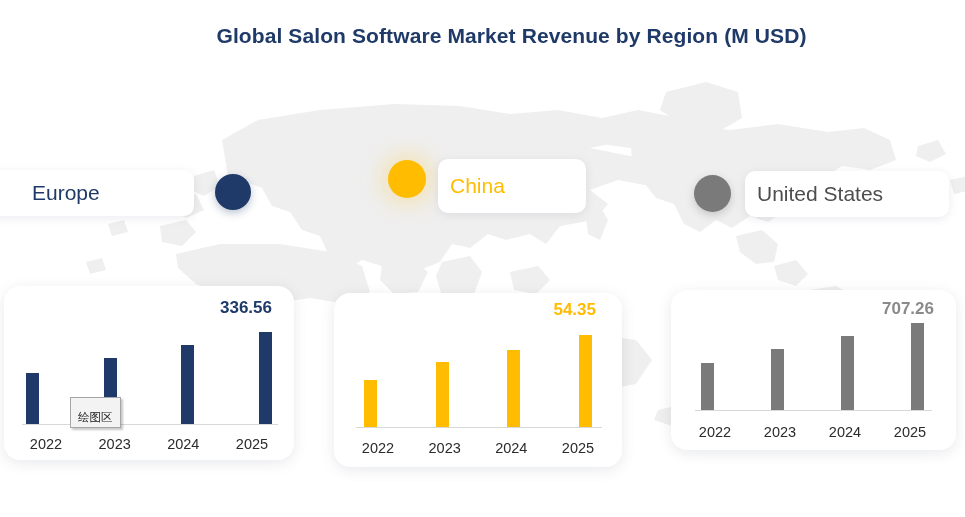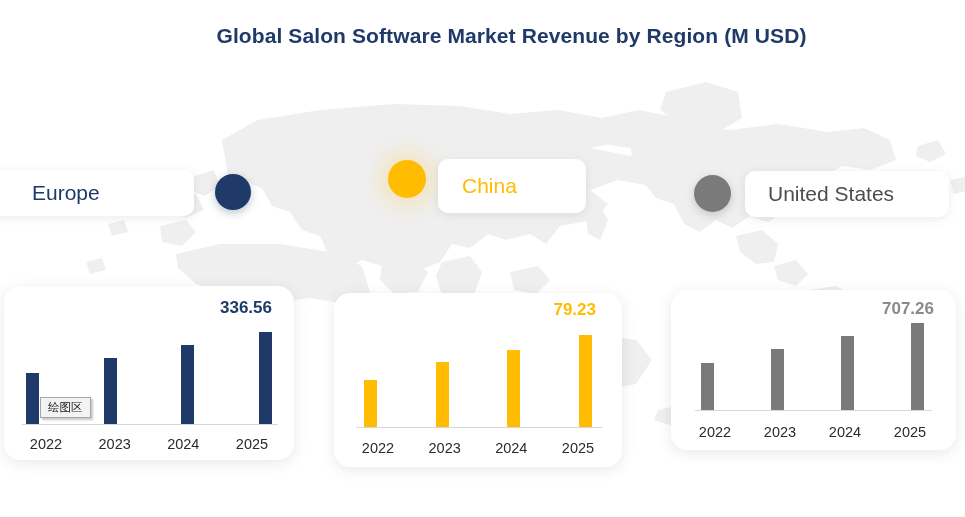--- a/index.html
+++ b/index.html
@@ -83,37 +83,37 @@
     background: #1f3a68;
     box-shadow: 0 3px 9px rgba(31,58,104,0.30);
   }
 
   
   #pill-china {
     left: 438px;
     top: 159px;
     width: 148px;
     height: 54px;
-    padding-left: 24px;
+    padding-left: 12px;
   }
   #pill-china .pill-label { color: #ffbc00; }
   #dot-china {
     left: 388px; top: 160px;
     width: 38px; height: 38px;
     background: #ffbc00;
     box-shadow: 0 0 22px 6px rgba(255,188,0,0.26);
   }
 
   
   #pill-us {
     left: 745px;
     top: 171px;
     width: 204px;
     height: 46px;
-    padding-left: 23px;
+    padding-left: 12px;
   }
   #pill-us .pill-label { color: #4d4d4d; }
   #dot-us {
     left: 694px; top: 175px;
     width: 37px; height: 37px;
     background: #7a7a7a;
     box-shadow: 0 3px 9px rgba(90,90,90,0.28);
   }
 
   
@@ -184,23 +184,23 @@
 
   
   #card-us .bars   { left: 30px; right: 32px; bottom: 40px; height: 98px; }
   #card-us .axis-line { left: 24px; right: 24px; bottom: 39px; }
   #card-us .ticks  { left: 16px; right: 18px; bottom: 10px; }
   #card-us .bar    { background: #7a7a7a; }
 
   
   #plot-area-tooltip {
     position: absolute;
-    left: 40px;
+    left: 70px;
     top: 397px;
-    padding: 2px 7px 3px 7px;
+    padding: 12px 7px 3px 7px;
     background: #f3f3f3;
     border: 1px solid #a6a6a6;
     box-shadow: 2px 2px 2px rgba(0,0,0,0.22);
     font-size: 11.5px;
     color: #1a1a1a;
     line-height: 1.25;
     white-space: nowrap;
     font-family: "DejaVu Sans", sans-serif;
   }
 </style>
@@ -308,21 +308,21 @@
 
     <div class="ticks">
       <div class="tick">2022</div>
       <div class="tick">2023</div>
       <div class="tick">2024</div>
       <div class="tick">2025</div>
     </div>
   </div>
 
   <div class="chart-card" id="card-china">
-    <div class="value-label" id="val-china">79.23</div>
+    <div class="value-label" id="val-china">54.35</div>
 
     <div class="bars">
       <div class="bar-slot" style="height: 104px;">
         <div class="bar" style="height: 47.3778px; background: rgb(255, 188, 0);"></div>
       </div>
       <div class="bar-slot" style="height: 104px;">
         <div class="bar" style="height: 64.7111px; background: rgb(255, 188, 0);"></div>
       </div>
       <div class="bar-slot" style="height: 104px;">
         <div class="bar" style="height: 77.4222px; background: rgb(255, 188, 0);"></div>

